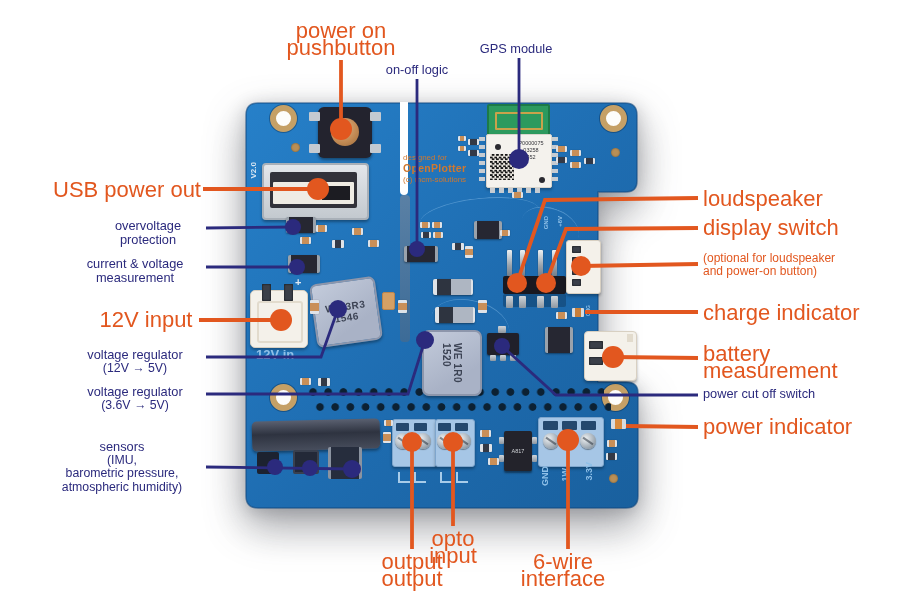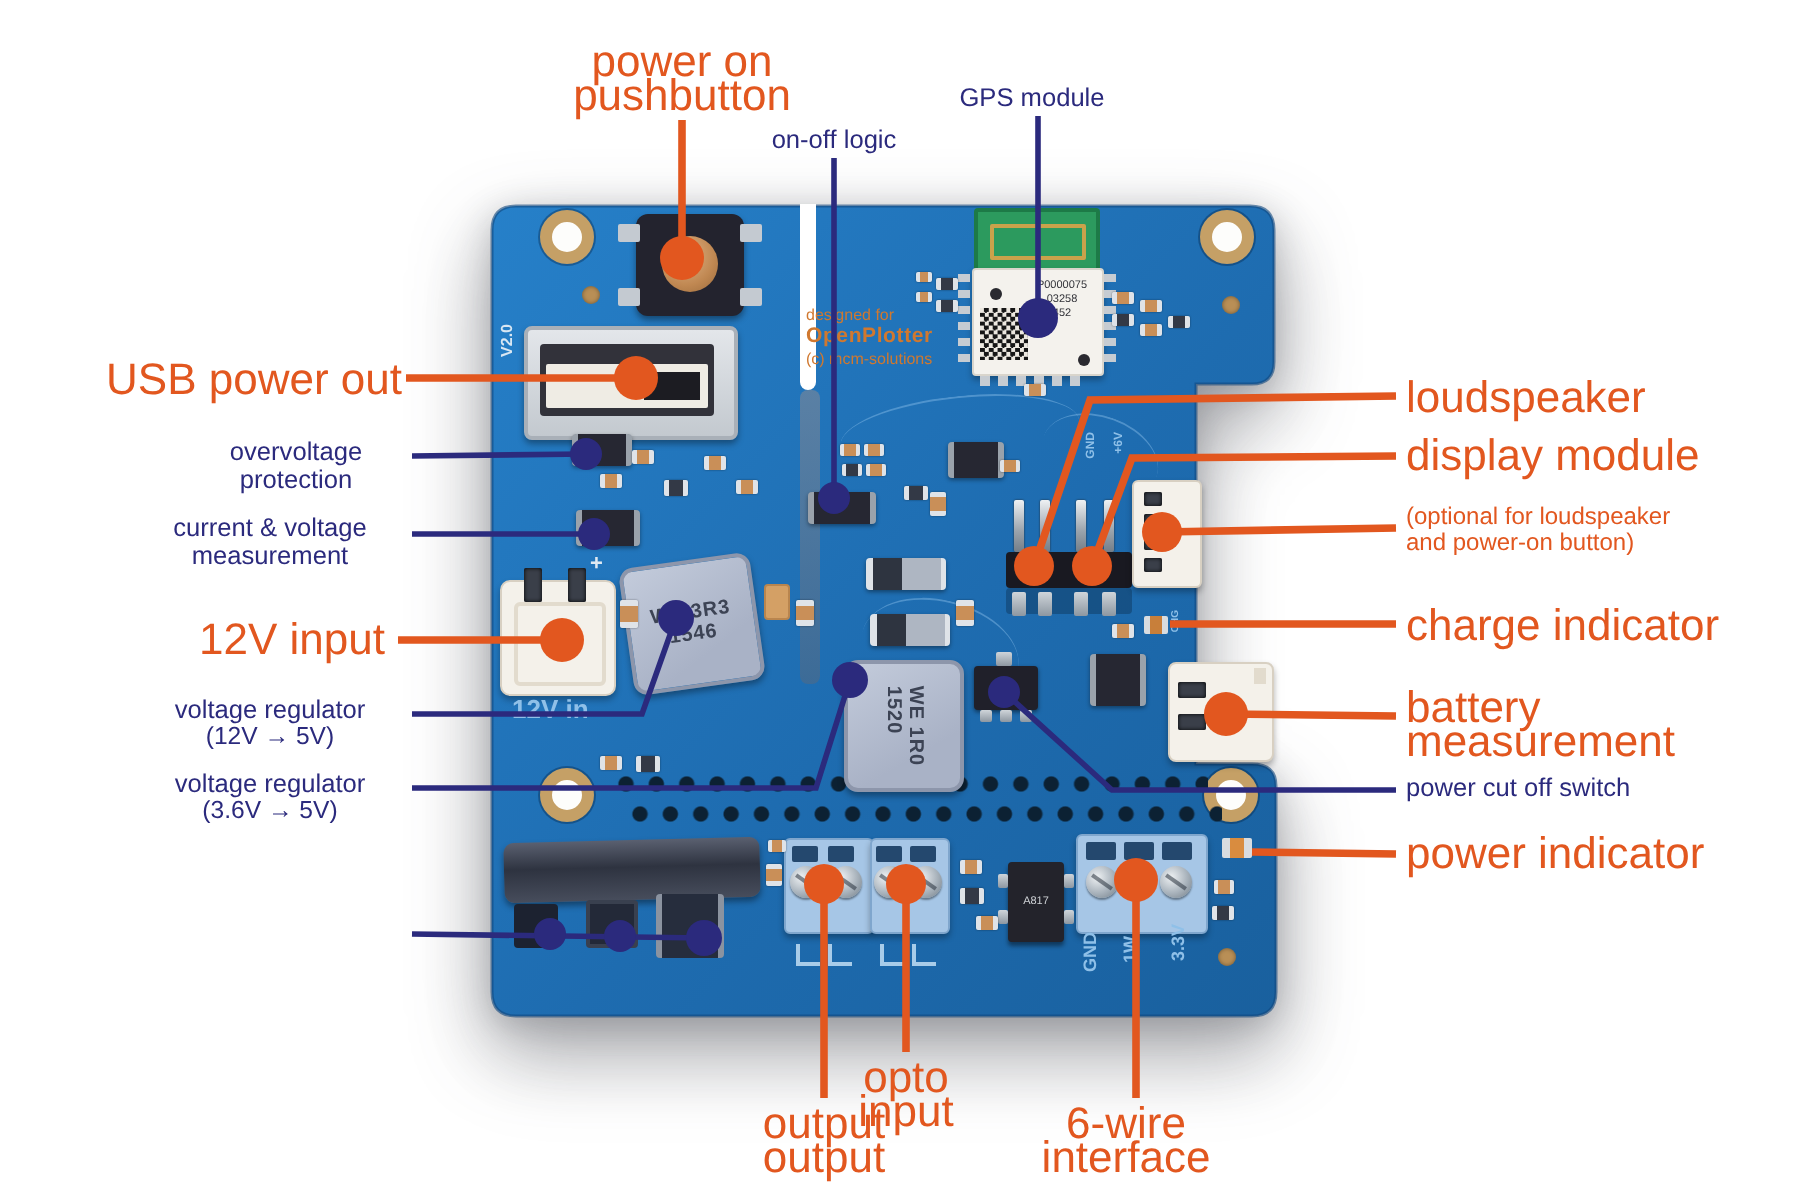--- a/index.html
+++ b/index.html
@@ -334,25 +334,31 @@
         <div class="t">12V input</div>
       </div>
       <div class="anno blue small center" style="left: 135px; top: 348px;">
         <div class="t">voltage regulator</div>
         <div class="n">(12V → 5V)</div>
       </div>
       <div class="anno blue small center" style="left: 135px; top: 385px;">
         <div class="t">voltage regulator</div>
         <div class="n">(3.6V → 5V)</div>
       </div>
+      <div class="anno blue small center" style="left: 122px; top: 440px;">
+        <div class="t">sensors</div>
+        <div class="n">(IMU,</div>
+        <div class="n">barometric pressure,</div>
+        <div class="n">atmospheric humidity)</div>
+      </div>
       <div class="anno orange large left" style="left: 703px; top: 190px;">
         <div class="t">loudspeaker</div>
       </div>
       <div class="anno orange large left" style="left: 703px; top: 219px;">
-        <div class="t">display module</div>
+        <div class="t">display switch</div>
       </div>
       <div class="anno orange large left" style="left: 703px; top: 252px;">
         <div class="n">(optional for loudspeaker</div>
         <div class="n">and power-on button)</div>
       </div>
       <div class="anno orange large left" style="left: 703px; top: 304px;">
         <div class="t">charge indicator</div>
       </div>
       <div class="anno orange large left" style="left: 703px; top: 345px;">
         <div class="t">battery</div>

